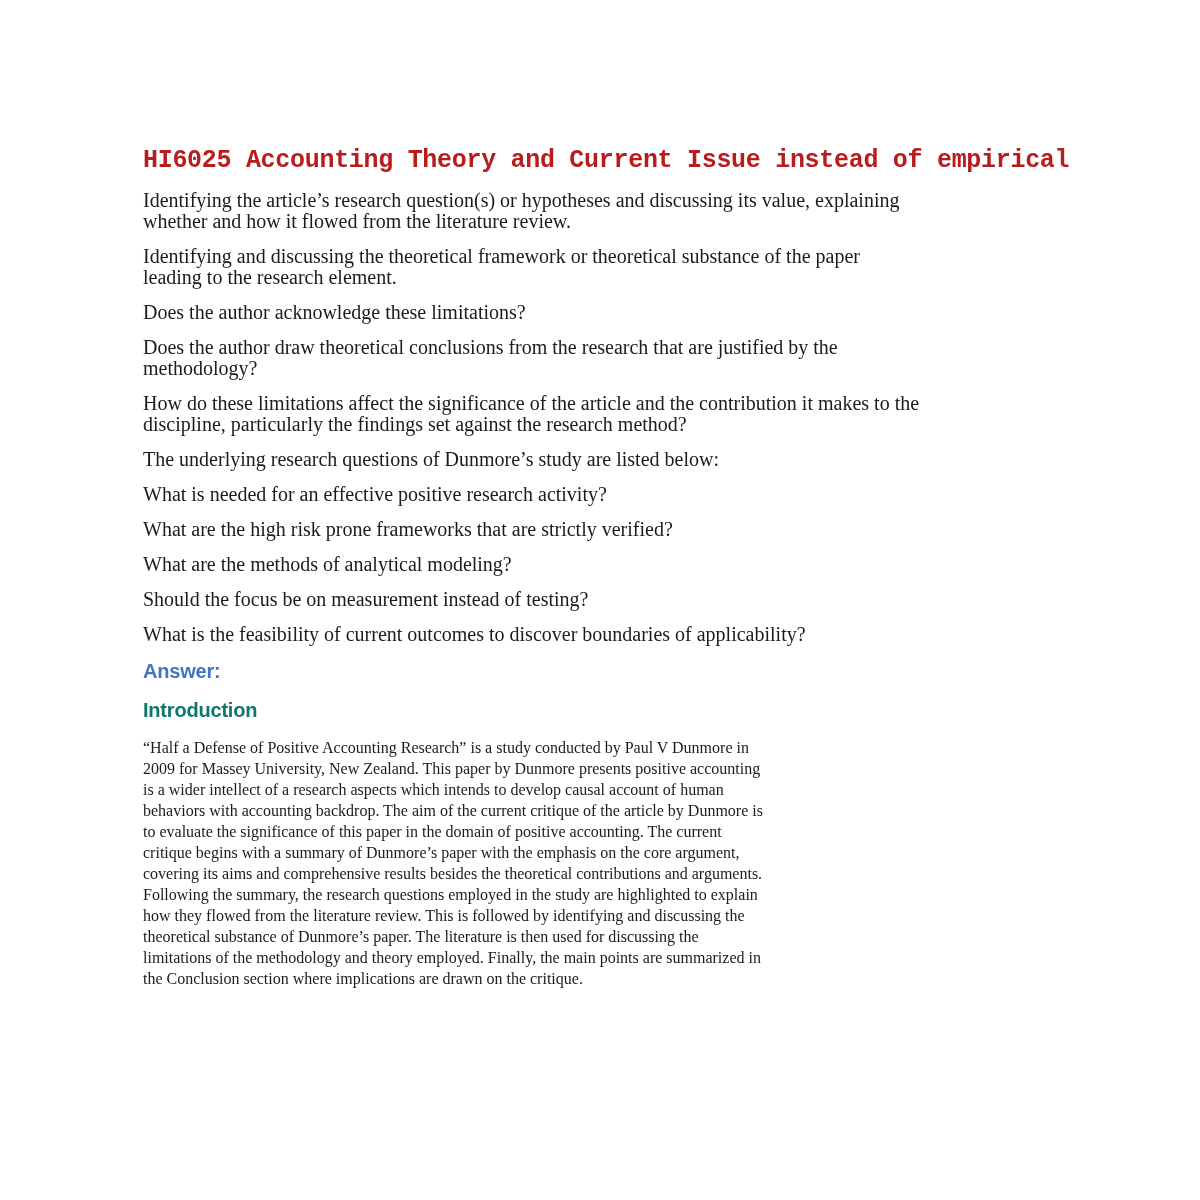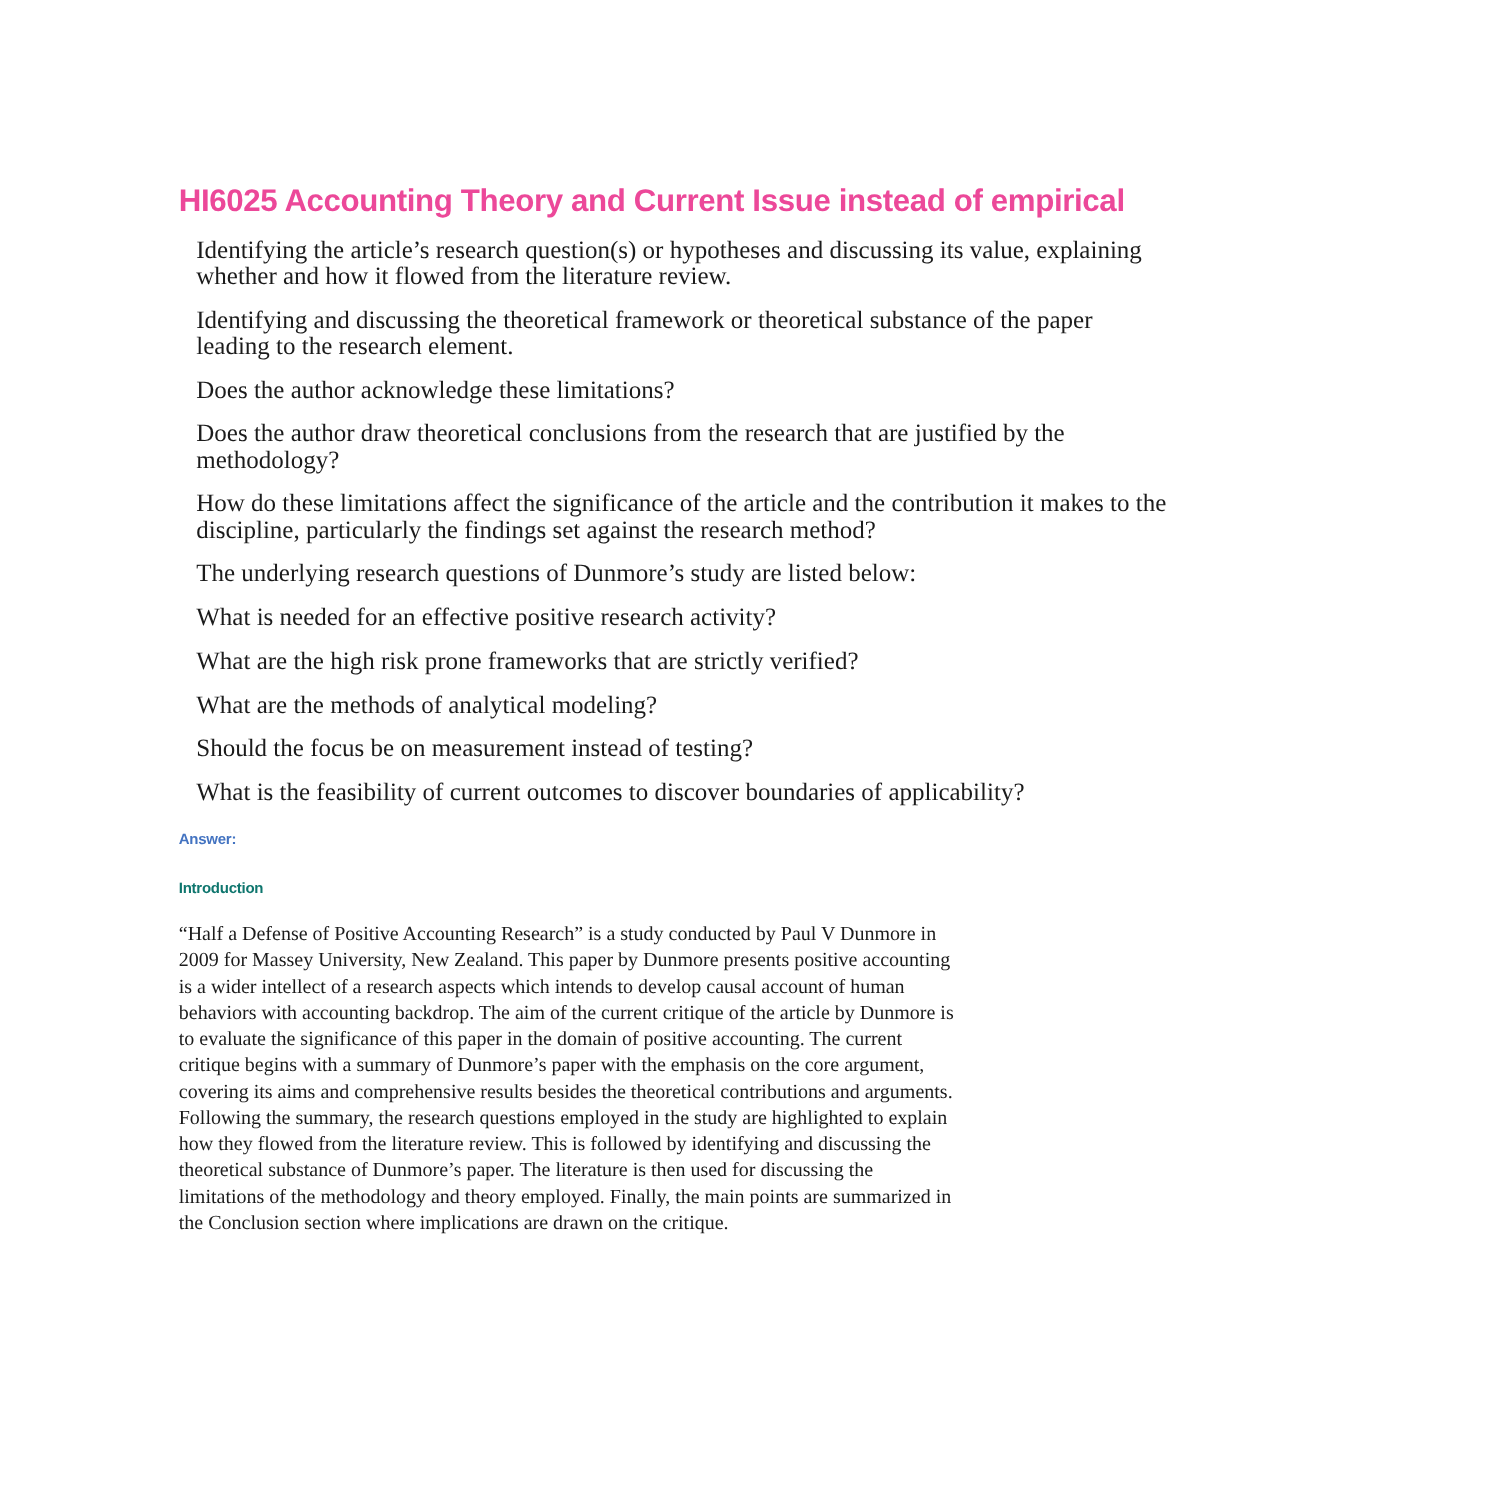--- a/index.html
+++ b/index.html
@@ -26,47 +26,47 @@
     line-height: 30px;
     letter-spacing: -0.3px;
     margin: 0 0 14px 0;
     color: #4a7cc0;
   }
   .body-para {
     font-family: "Liberation Serif", serif;
     font-size: 20px;
     line-height: 21px;
     color: #1b1b1b;
-    margin: 0 0 14px 14px;
+    margin: 0 0 14px 0;
     white-space: pre-line;
   }
   .subhead {
     font-family: "Liberation Sans", sans-serif;
     font-weight: bold;
-    font-size: 12px;
+    font-size: 20px;
     line-height: 24px;
     letter-spacing: -0.2px;
     margin: 12px 0 15px 0;
     color: #4373c1;
   }
   .intro-para {
     font-family: "Liberation Serif", serif;
     font-size: 16px;
     line-height: 21px;
     color: #1b1b1b;
     margin: 14px 0 0 0;
     white-space: pre-line;
   }
 </style>
 </head>
 <body style="background: rgb(255, 255, 255);">
 
 <div class="page">
 
-  <h1 class="doc-title" style="color: #ec4899;">HI6025 Accounting Theory and Current Issue instead of empirical</h1>
+  <h1 class="doc-title" style="color: #b91c1c; font-family: Liberation Mono, monospace;">HI6025 Accounting Theory and Current Issue instead of empirical</h1>
 
   <p class="body-para">Identifying the article’s research question(s) or hypotheses and discussing its value, explaining
 whether and how it flowed from the literature review.</p>
   <p class="body-para">Identifying and discussing the theoretical framework or theoretical substance of the paper
 leading to the research element.</p>
   <p class="body-para">Does the author acknowledge these limitations?</p>
   <p class="body-para">Does the author draw theoretical conclusions from the research that are justified by the
 methodology?</p>
   <p class="body-para">How do these limitations affect the significance of the article and the contribution it makes to the
 discipline, particularly the findings set against the research method?</p>

